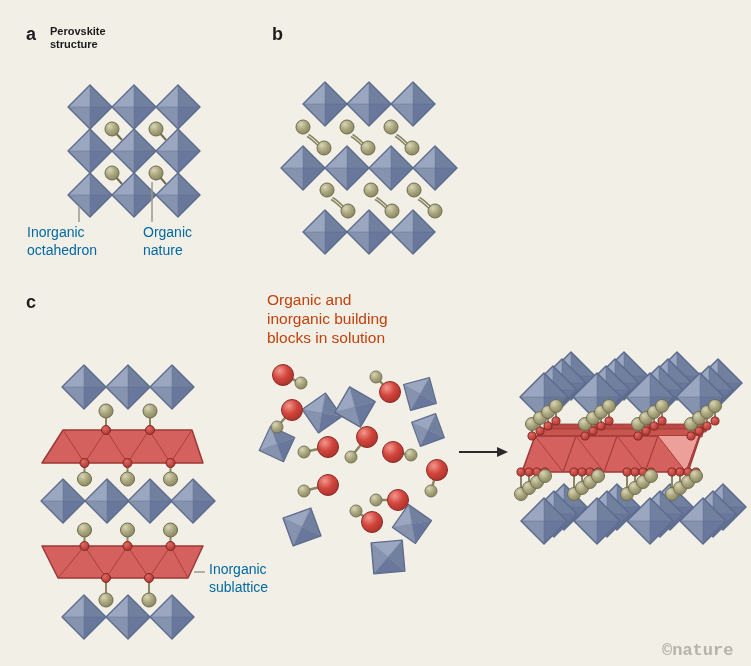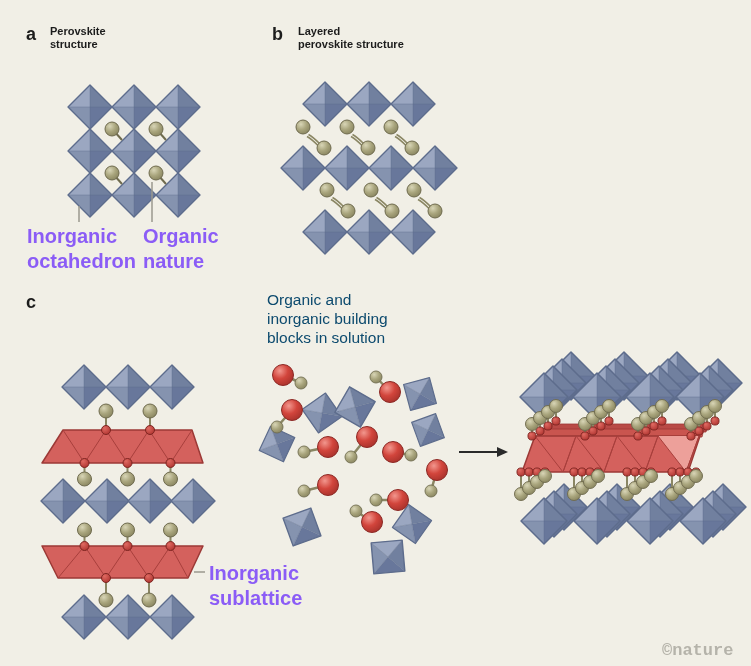--- a/index.html
+++ b/index.html
@@ -1,22 +1,22 @@
 <!DOCTYPE html>
 <html style="--bg: #f1efe6; --text: #1c1c1c; --octa-light: #9ba7c1; --octa-mid: #8593af; --octa-dark: #71809f; --octa-darker: #68779b; --octa-stroke: #5d6c8c; --slab-fill: #d4615d; --slab-line: #a83f3c; --slab-stroke: #9c3936; --slab-highlight: #eda09a; --atom-red: #c23b36; --cation-tan: #a6a27b; --muted-line: #9a988e; --watermark: #b5b3aa; --arrow: #2a2a2a;"><head>
 <meta charset="utf-8">
 <style>
   html,body{margin:0;padding:0;background:var(--bg,#f1efe6);}
   .figure{position:relative;width:751px;height:666px;background:var(--bg,#f1efe6);overflow:hidden;
           font-family:"Liberation Sans","DejaVu Sans",sans-serif;}
   .abs{position:absolute;}
   .ltr{font-weight:700;font-size:18px;color:var(--text,#1c1c1c);}
   .ttl{font-weight:700;font-size:11px;line-height:1.22;color:var(--text,#1c1c1c);white-space:pre-line;}
-  .lbl{font-size:20px;line-height:1.26;color:#8b5cf6;white-space:pre-line;font-weight:bold;}
-  .cap{font-size:15.5px;line-height:1.24;color:#0c4a6e;white-space:pre-line;}
+  .lbl{font-size:14px;line-height:1.26;color:#0369a1;white-space:pre-line;}
+  .cap{font-size:15.5px;line-height:1.24;color:#c2410c;white-space:pre-line;}
   .wm{font-family:Liberation Mono, monospace;font-weight:700;font-size:17px;color:var(--watermark,#b5b3aa);}
   svg{display:block;}
   .fa{fill:var(--octa-light,#9ba7c1);} .fb{fill:var(--octa-mid,#8593af);}
   .fc{fill:var(--octa-dark,#71809f);} .fd{fill:var(--octa-darker,#68779b);}
   .oct-edge{fill:none;stroke:var(--octa-stroke,#5d6c8c);stroke-width:1.4;stroke-linejoin:round;}
   .oct-cross{fill:none;stroke:var(--octa-stroke,#5d6c8c);stroke-width:0.7;opacity:0.55;}
   .slab{fill:var(--slab-fill,#d4615d);stroke:var(--slab-stroke,#9c3936);stroke-width:1.5;stroke-linejoin:round;}
   .slab-echo1{fill:#b94a46;stroke:#9c3936;stroke-width:0.8;}
   .slab-echo2{fill:#c9554f;stroke:#9c3936;stroke-width:0.8;}
   .slab-light{fill:var(--slab-highlight,#eda09a);}
@@ -335,22 +335,20 @@
           <use href="#cat" transform="translate(696,476) scale(0.93)"></use>
     </g>
   </g>
 </svg>
 
   <div class="abs ltr" style="left:26px;top:24px">a</div>
   <div class="abs ttl" style="left:50px;top:25px">Perovskite
 structure</div>
 
   <div class="abs ltr" style="left:272px;top:24px">b</div>
-  <div class="abs ttl" style="left:298px;top:25px">Layered
-perovskite structure</div>
 
   <div class="abs ltr" style="left:26px;top:292px">c</div>
 
   <div class="abs lbl" style="left:27px;top:224px">Inorganic
 octahedron</div>
   <div class="abs lbl" style="left:143px;top:224px">Organic
 nature</div>
   <div class="abs lbl" style="left:209px;top:561px">Inorganic
 sublattice</div>
 

